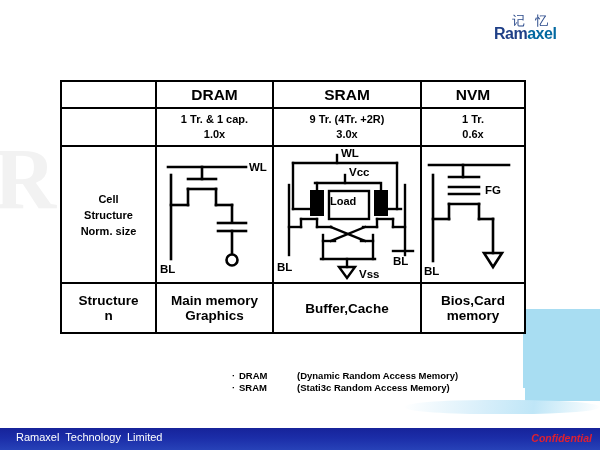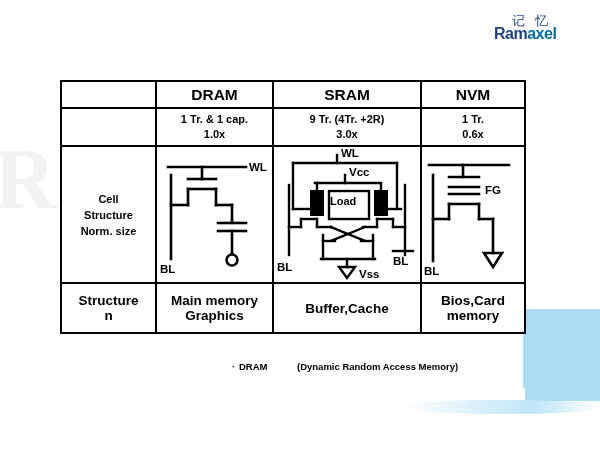--- a/index.html
+++ b/index.html
@@ -155,21 +155,21 @@
     position: relative;
     width: 100%;
     height: 135px;
   }
   .diagram-wrap svg { display: block; margin: 0 auto; }
 
   
   .legend {
     position: absolute;
     left: 232px;
-    top: 361px;
+    top: 370px;
     font-size: 9.5px;
     font-weight: bold;
     color: #000000;
     font-family: "Liberation Sans", sans-serif;
     line-height: 11.6px;
   }
   .legend-row { white-space: nowrap; }
   .legend-bullet {
     display: inline-block;
     width: 7px;
@@ -428,17 +428,24 @@
           <div>memory</div>
         </td>
       </tr>
     </tbody>
   </table>
 
   <div class="legend">
     <div class="legend-row">
       <span class="legend-bullet">·</span><span class="legend-abbr">DRAM</span><span class="legend-full">(Dynamic Random Access Memory)</span>
     </div>
+    <div class="legend-row">
+      <span class="legend-bullet">·</span><span class="legend-abbr">SRAM</span><span class="legend-full">(Stati3c Random Access Memory)</span>
+    </div>
   </div>
 
 
+  <div class="footer">
+    <div class="footer-left">Ramaxel  Technology  Limited</div>
+    <div class="footer-right">Confidential</div>
+  </div>
 
 </div>
 
 </body></html>

